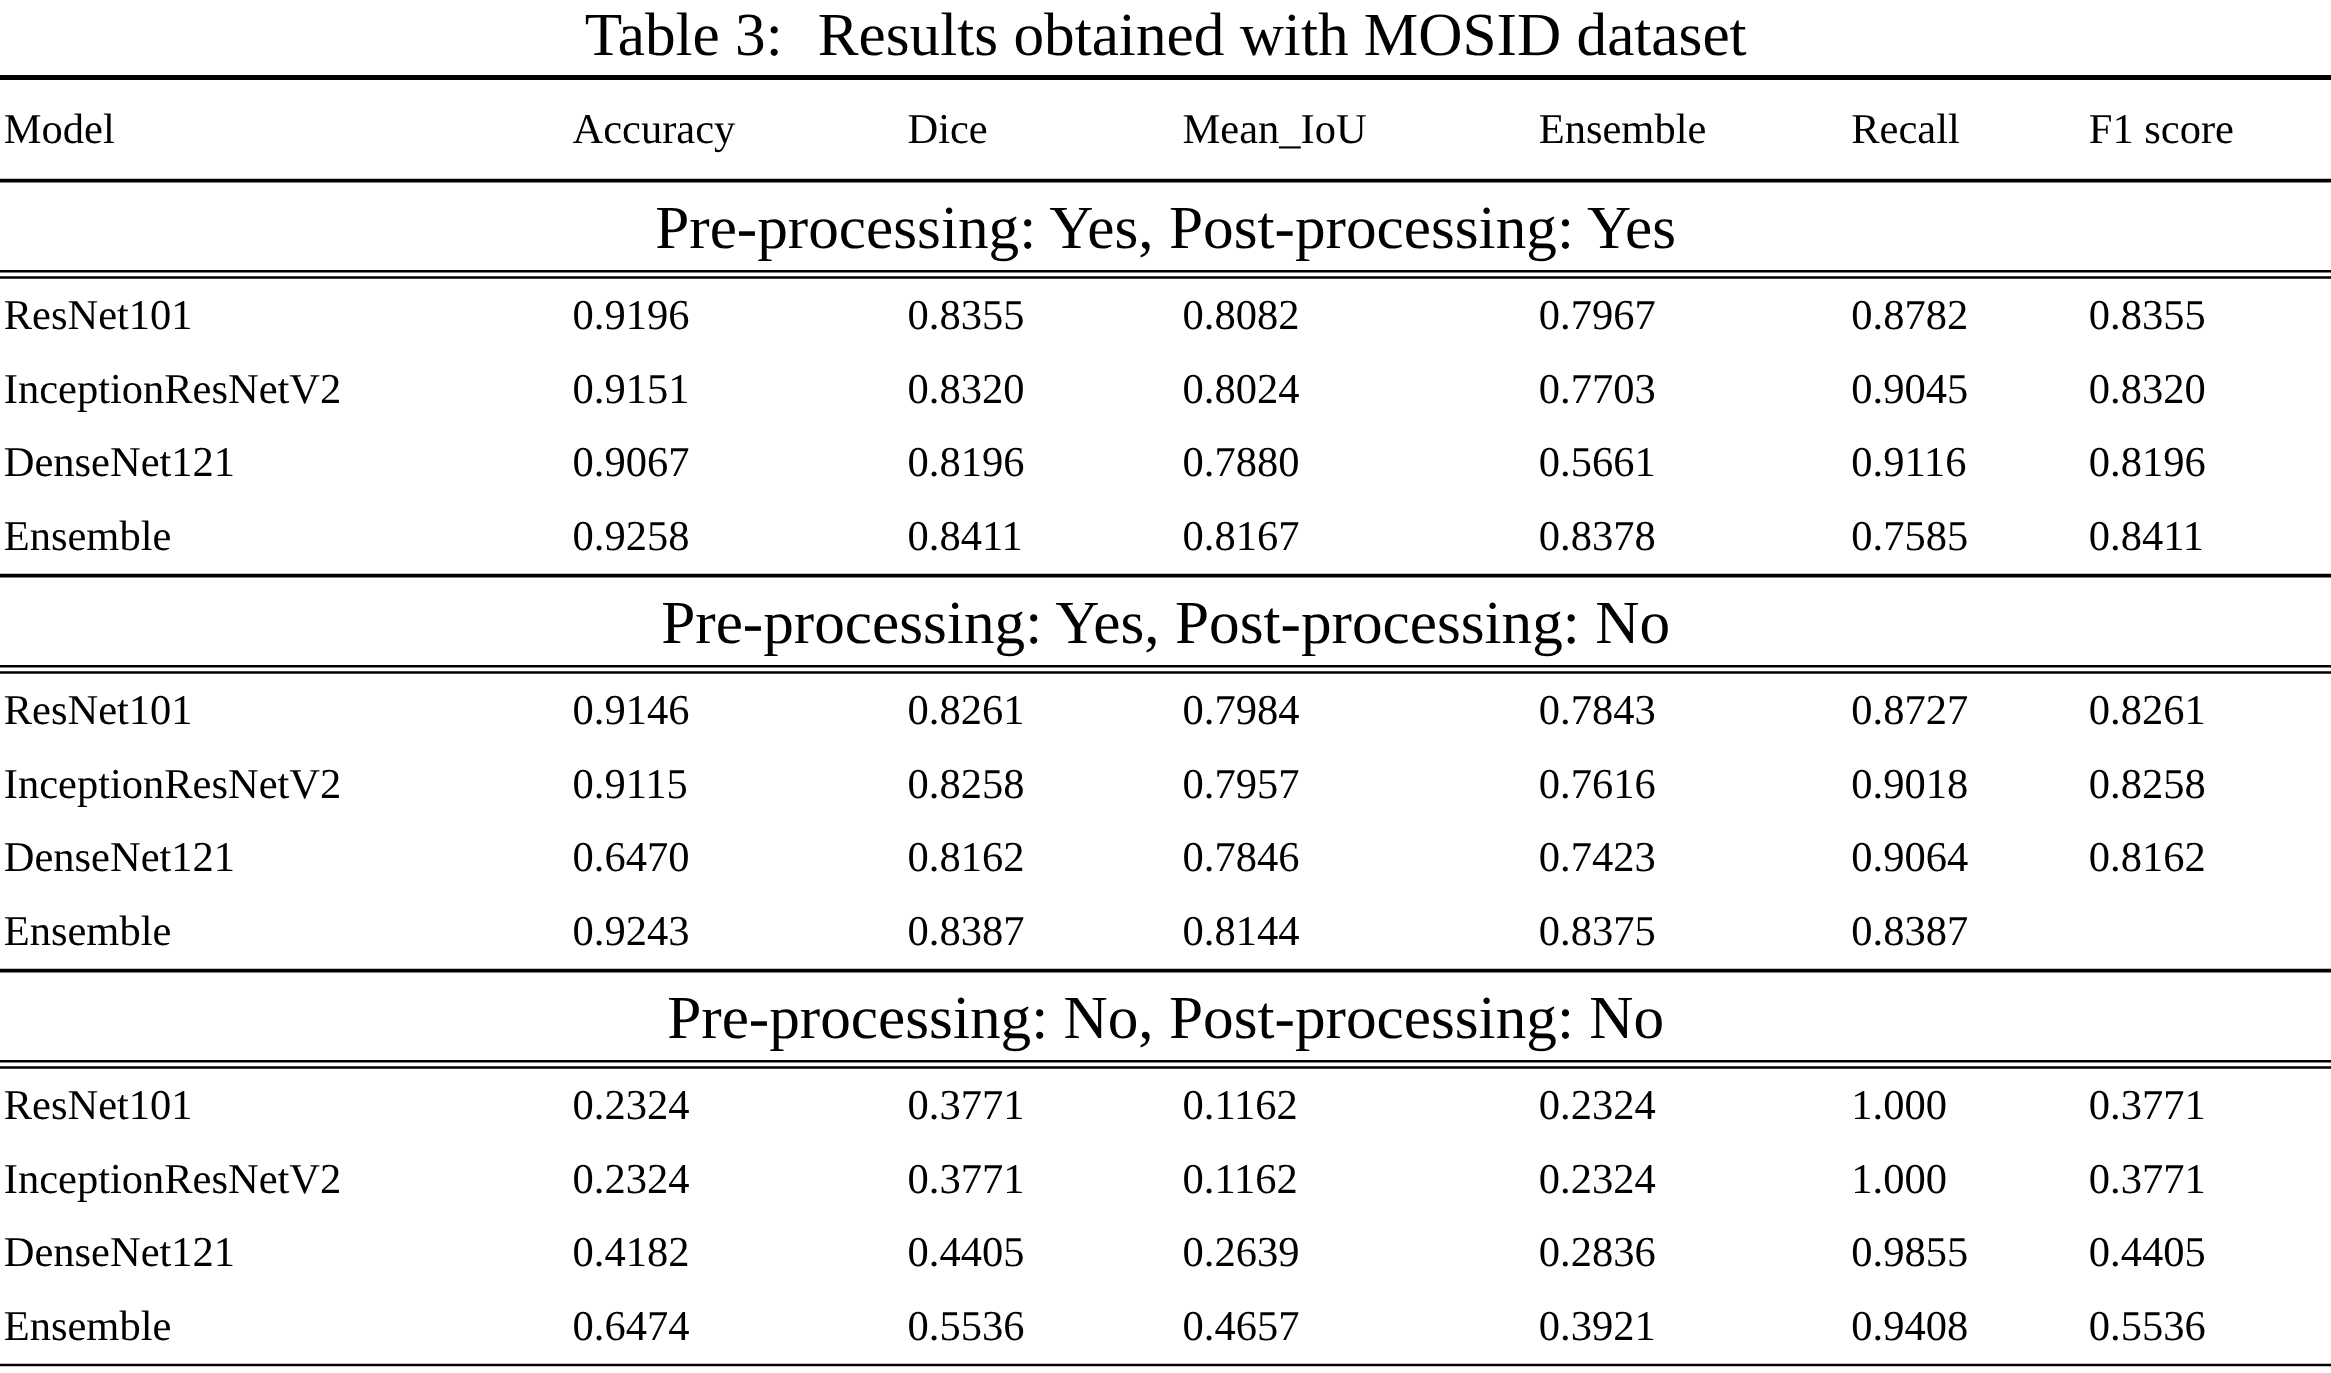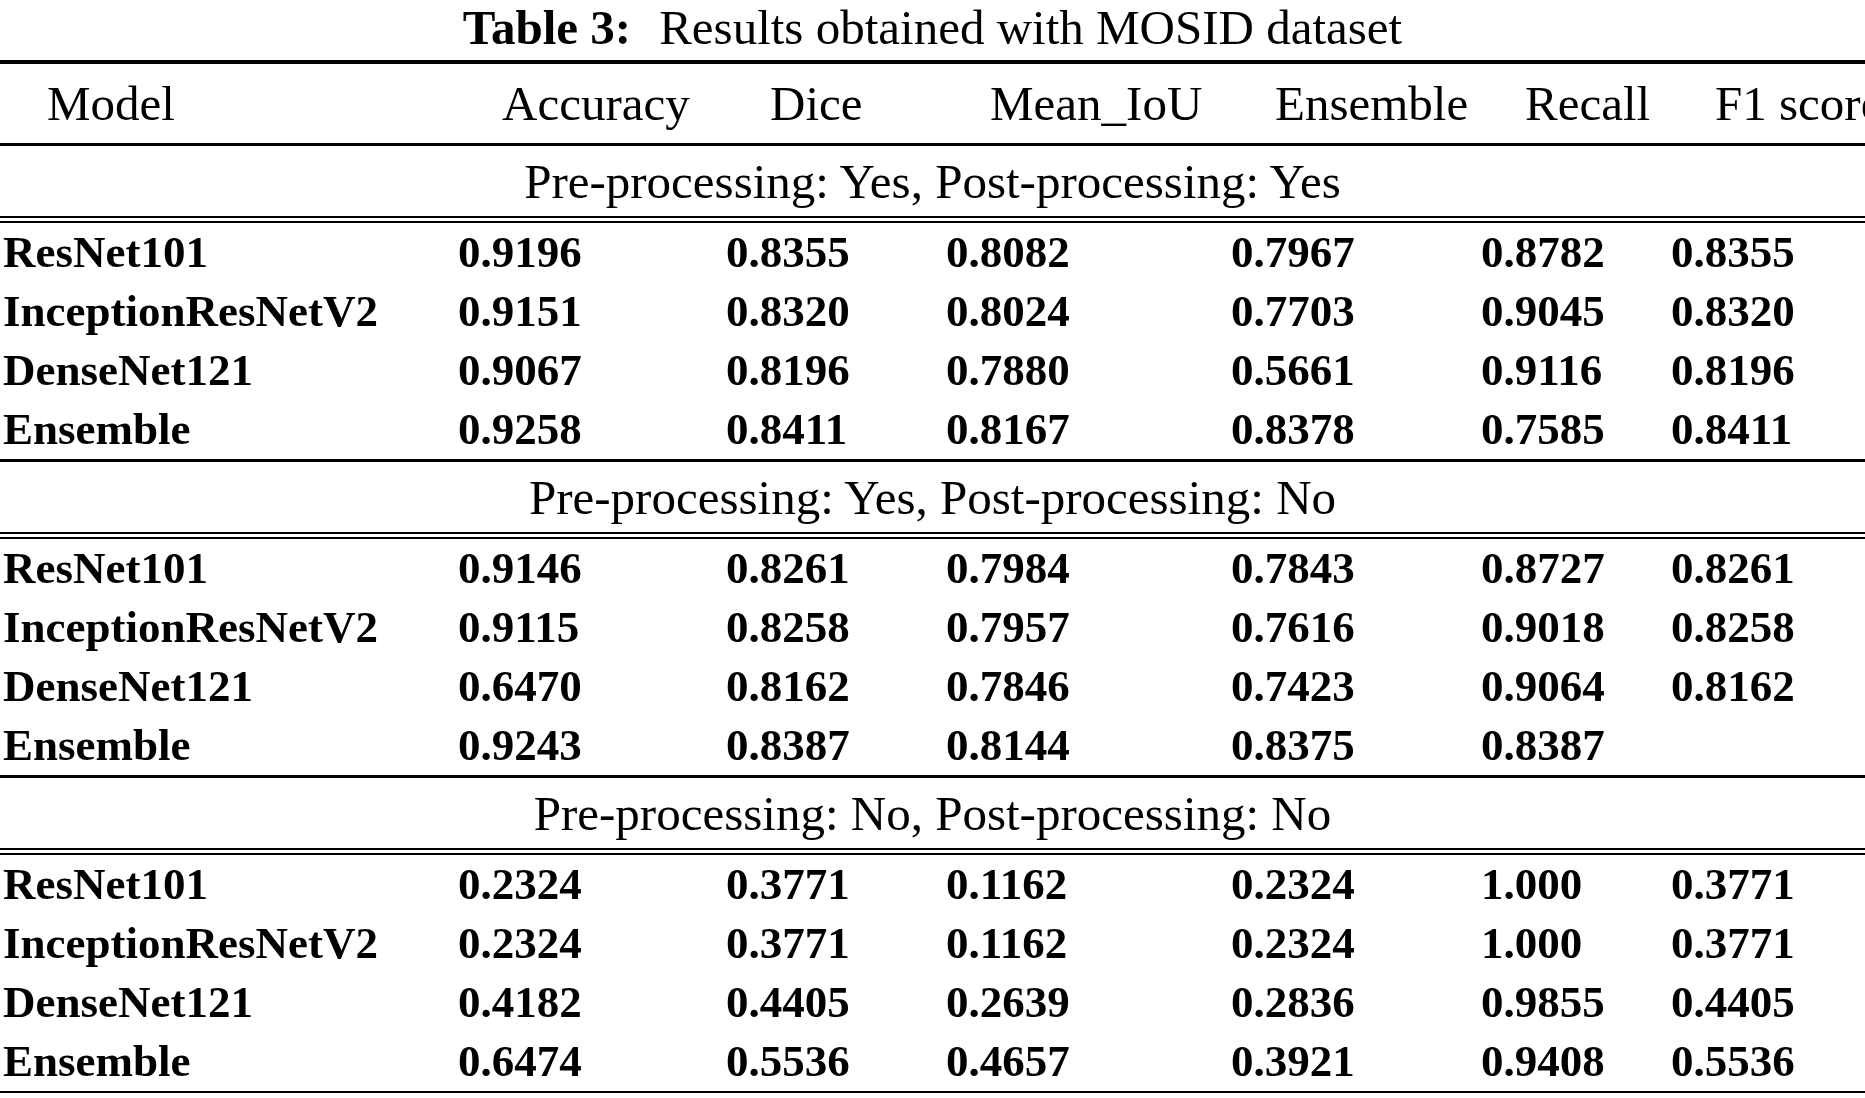--- a/index.html
+++ b/index.html
@@ -15,40 +15,40 @@
   .caption {
     height: 60px;
     display: flex;
     justify-content: center;
     align-items: flex-start;
     font-size: 49px;
     line-height: 56px;
     padding-top: 0px;
     white-space: nowrap;
   }
-  .caption .cap-label { font-weight: bold; margin-right: 28px; }
+  .caption .cap-label { font-weight: normal; margin-right: 28px; }
 
   .rule        { background: #000; height: 3px; }
   .rule.thick  { height: 4px; }
   .rule.thin   { height: 2px; }
   .rule.dbl    {
     height: 7px;
     background: transparent;
     border-top: 2px solid #000;
     border-bottom: 2px solid #000;
     box-sizing: border-box;
   }
 
   .row {
     display: grid;
     grid-template-columns: 458px 268px 220px 285px 250px 190px 1fr;
     align-items: center;
   }
-  .header-row { height: 79px; font-size: 49px; margin-left: 44px; }
-  .data-row   { height: 59px; font-size: 45px; font-weight: bold; }
+  .header-row { height: 79px; font-size: 34px; }
+  .data-row   { height: 59px; font-size: 34px; }
   .band {
     height: 70px;
     display: flex;
     align-items: center;
     justify-content: center;
     font-size: 49px;
     white-space: nowrap;
   }
   .cell { white-space: nowrap; line-height: 1; }
   .model { padding-left: 3px; }

